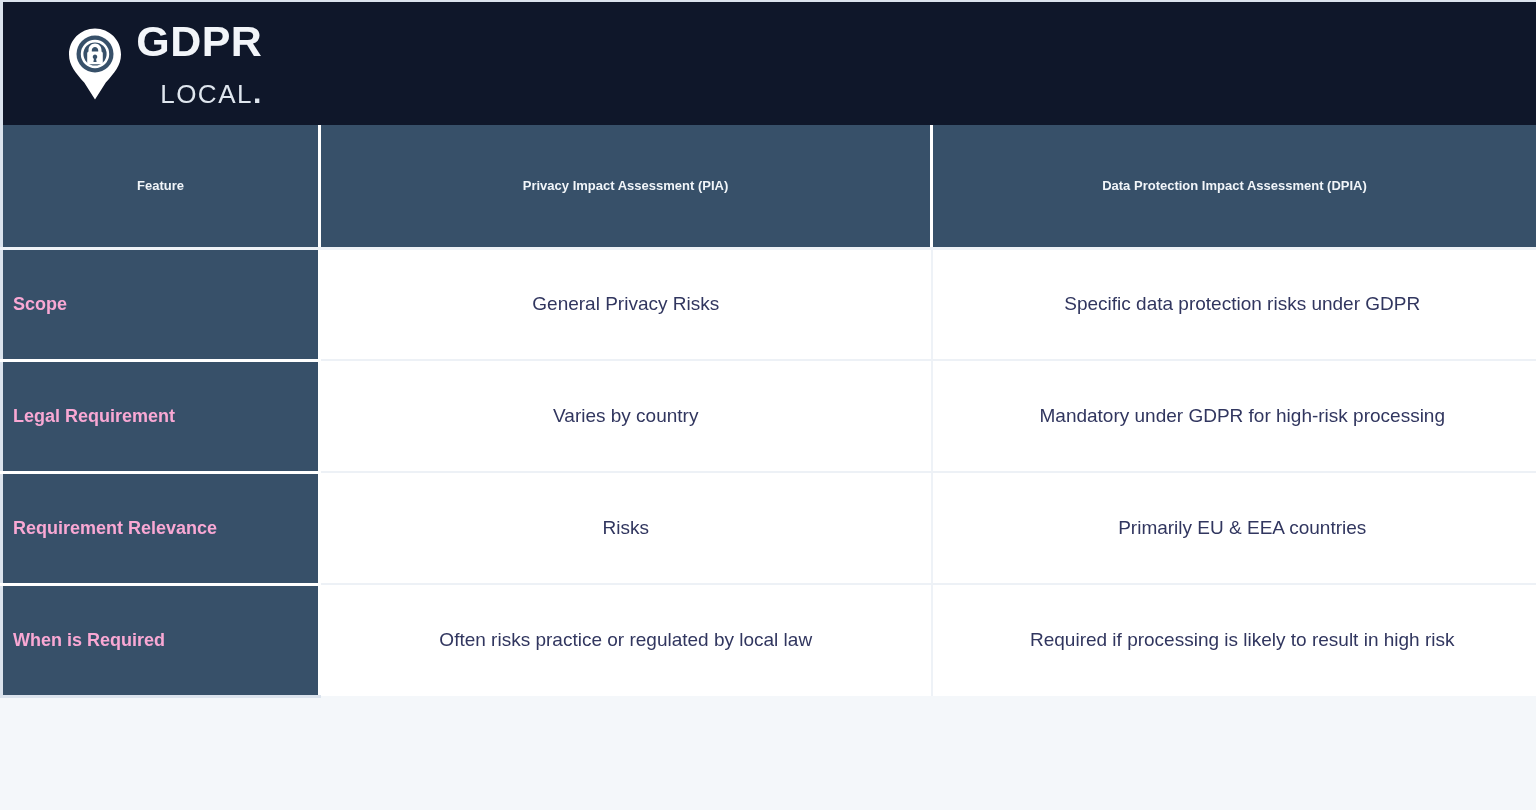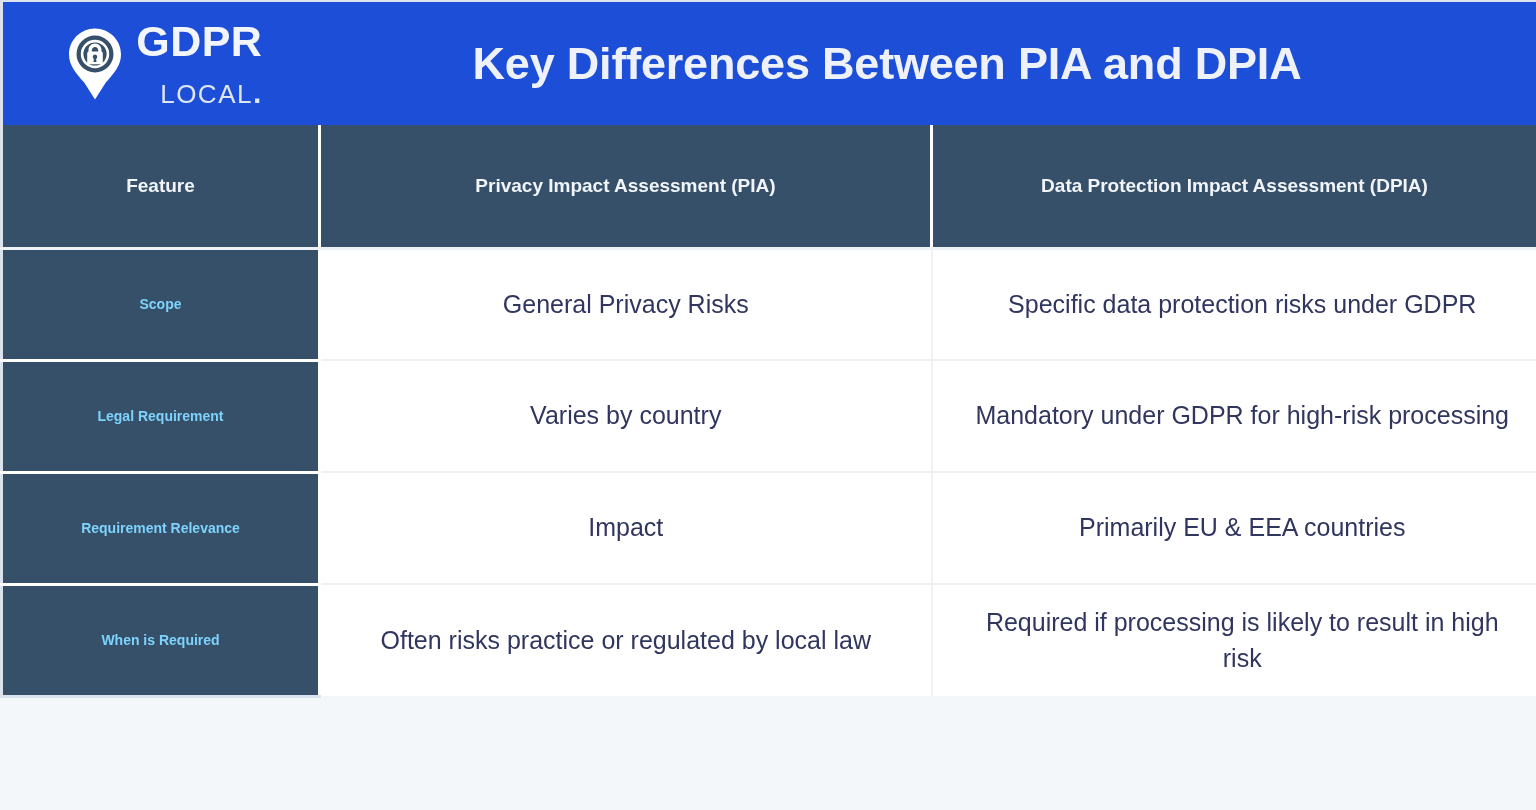--- a/index.html
+++ b/index.html
@@ -7,22 +7,22 @@
     width:1536px; height:810px;
     background:#ffffff;
     font-family:"Liberation Sans", sans-serif;
     overflow:hidden;
   }
   #root { width:1536px; height:810px; position:relative; background:#f4f7fa; }
 
   
   .banner {
     height:125px;
-    background:#1d4ed8;
-    display:flex; align-items:center;
+    background:#0f172a;
+    display:flex; align-items:flex-start;
     position:relative;
     border-left:3px solid #dbe3ed;
     border-top:2px solid #dbe3ed;
   }
   .logo-block {
     width:315px; height:100%;
     display:flex; align-items:center; justify-content:center;
     gap:10px; padding-left:6px;
   }
   .pin-icon { width:62px; height:74px; flex:0 0 auto; display:block; }
@@ -49,48 +49,47 @@
   
   .table { width:1536px; border-collapse:collapse; table-layout:fixed; }
   .table col.c1 { width:318px; }
   .table col.c2 { width:612px; }
   .table col.c3 { width:606px; }
 
   thead th {
     height:123px;
     background:#375069;
     color:#f1f5f9;
-    font-size:19px;
+    font-size:13px;
     font-weight:bold;
     vertical-align:middle;
     text-align:center;
     padding:0 14px;
     border-right:3px solid #ffffff;
     border-bottom:3px solid #eef2f7;
   }
   thead th.col-feature { border-left:3px solid #dbe3ed; }
   thead th:last-child { border-right:3px solid #eef2f7; }
 
   tbody td { height:112px; vertical-align:middle; }
 
   td.feature {
     background:#375069;
-    color:#7dd3fc;
-    font-size:14px;
+    color:#f9a8d4;
+    font-size:18px;
     font-weight:bold;
-    text-align:center;
     padding:0 10px;
     border-left:3px solid #dbe3ed;
     border-right:3px solid #ffffff;
     border-bottom:3px solid #ffffff;
   }
   td.val {
     background:#ffffff;
     color:#31365f;
-    font-size:25px;
+    font-size:19px;
     font-weight:400;
     text-align:center;
     padding:4px 22px;
     line-height:1.42;
     border-bottom:2px solid #edf1f6;
   }
   td.val.mid { border-right:2px solid #eef2f7; }
   td.val.last { border-right:3px solid #eef2f7;padding-left:38px; }
   tbody tr:last-child td.val { border-bottom:none; }
   tbody tr:last-child td.feature { border-bottom:3px solid #dbe3ed; }
@@ -111,21 +110,20 @@
         <path d="M31 16.6 c-3.6 0 -6.5 2.9 -6.5 6.5 v2.3 h3.3 v-2.3 c0 -1.8 1.4 -3.2 3.2 -3.2 s3.2 1.4 3.2 3.2 v2.3 h3.3 v-2.3 c0 -3.6 -2.9 -6.5 -6.5 -6.5 z" fill="#ffffff"></path>
         <rect x="23.2" y="24.6" width="15.6" height="12.6" rx="1.8" fill="#ffffff"></rect>
         <path d="M31 27.6 a2.3 2.3 0 0 0 -1.1 4.3 l-0.5 3.2 h3.2 l-0.5 -3.2 a2.3 2.3 0 0 0 -1.1 -4.3 z" fill="#375069"></path>
       </svg>
       <div class="logo-words">
         <span class="logo-gdpr">GDPR</span>
         <span class="logo-local"><span>LOCAL</span><span class="dot">.</span></span>
       </div>
     </div>
 
-    <div class="banner-title">Key Differences Between PIA and DPIA</div>
   </div>
 
   <table class="table">
     <colgroup>
         <col class="c1">
         <col class="c2">
         <col class="c3">
       </colgroup>
     <thead>
       <tr>
@@ -140,21 +138,21 @@
         <td class="val mid">General Privacy Risks</td>
         <td class="val last">Specific data protection risks under GDPR</td>
       </tr>
       <tr>
         <td class="feature">Legal Requirement</td>
         <td class="val mid">Varies by country</td>
         <td class="val last">Mandatory under GDPR for high-risk processing</td>
       </tr>
       <tr>
         <td class="feature">Requirement Relevance</td>
-        <td class="val mid">Impact</td>
+        <td class="val mid">Risks</td>
         <td class="val last">Primarily EU &amp; EEA countries</td>
       </tr>
       <tr>
         <td class="feature">When is Required</td>
         <td class="val mid">Often risks practice or regulated by local law</td>
         <td class="val last">Required if processing is likely to result in high risk</td>
       </tr>
     </tbody>
   </table>
 

